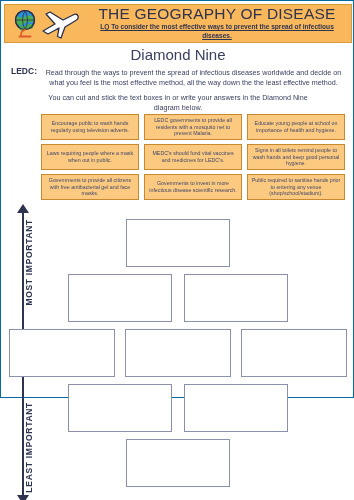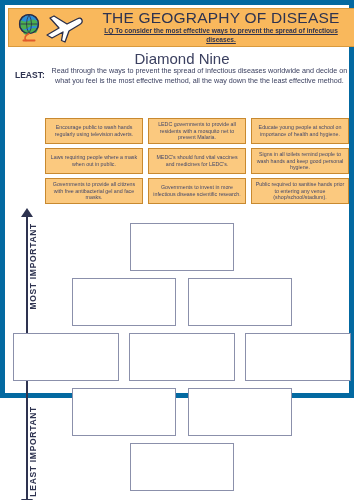--- a/index.html
+++ b/index.html
@@ -15,21 +15,21 @@
     overflow: hidden;
     position: relative;
   }
 
   
   .page {
     position: absolute;
     left: 0; top: 0;
     width: 354px;
     height: 398px;
-    border: 5px solid #0369a1;
+    border: 1px solid #0369a1;
     box-sizing: border-box;
     background: #ffffff;
   }
 
   
   .banner {
     position: absolute;
     left: 3px;
     top: 3px;
     width: 348px;
@@ -95,20 +95,21 @@
     flex: 0 0 auto;
     padding-top: 4px;
     padding-right: 3px;
   }
   .task-body {
     flex: 1 1 auto;
     font-size: 7.2px;
     line-height: 1.32;
     text-align: center;
     color: #3b4060;
+    margin-top: 6px;
   }
   .subtask {
     position: absolute;
     top: 92px;
     left: 40px;
     width: 274px;
     text-align: center;
     font-size: 7.2px;
     line-height: 1.32;
     color: #3b4060;
@@ -239,24 +240,25 @@
     </div>
     <div class="banner-text">
       <div class="banner-title">THE GEOGRAPHY OF DISEASE</div>
       <div class="banner-lq">LQ To consider the most effective ways to prevent the spread of infectious diseases.</div>
     </div>
   </div>
 
   <div class="diamond-heading">Diamond Nine</div>
 
   <div class="task-row">
-    <div class="task-label">LEAST:</div>
+    <div class="task-label">LEDC:</div>
     <div class="task-body">Read through the ways to prevent the spread of infectious diseases worldwide and decide on what you feel is the most effective method, all the way down the the least effective method.</div>
   </div>
 
+  <div class="subtask">You can cut and stick the text boxes in or write your answers in the Diamond Nine diagram below.</div>
 
   <div class="cards">
     <div class="card">Encourage public to wash hands regularly using television adverts.</div>
     <div class="card">LEDC governments to provide all residents with a mosquito net to prevent Malaria.</div>
     <div class="card">Educate young people at school on importance of health and hygiene.</div>
     <div class="card">Laws requiring people where a mask when out in public.</div>
     <div class="card">MEDC's should fund vital vaccines and medicines for LEDC's.</div>
     <div class="card">Signs in all toilets remind people to wash hands and keep good personal hygiene.</div>
     <div class="card">Governments to provide all citizens with free antibacterial gel and face masks.</div>
     <div class="card">Governments to invest in more infectious disease scientific research.</div>

